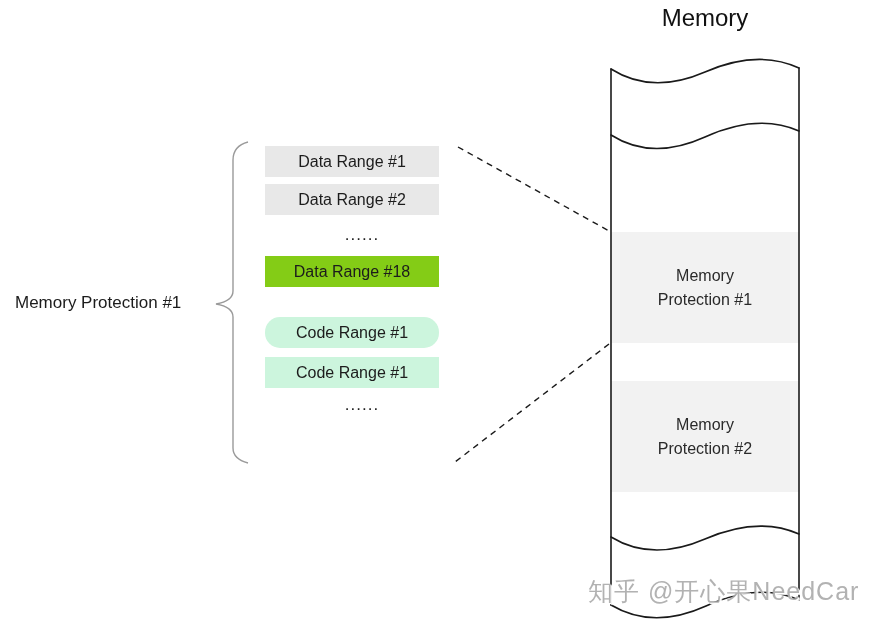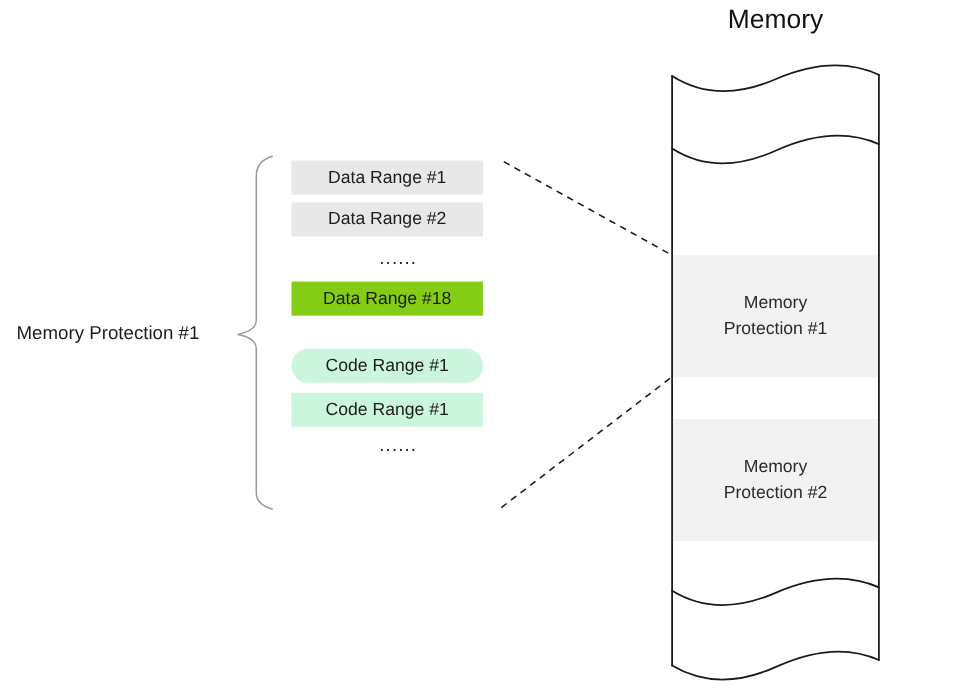--- a/index.html
+++ b/index.html
@@ -104,14 +104,15 @@
     <g fill="none" stroke="#1a1a1a" stroke-width="1.6" stroke-linecap="round">
       <path d="M611,69 L611,605"></path>
       <path d="M799,68 L799,600"></path>
       <path d="M611,69 Q652,95 705,72 T799,68"></path>
       <path d="M611,135 Q652,161 705,137 T799,131"></path>
       <path d="M611,537 Q652,562 705,539 T799,534"></path>
       <path d="M611,605 Q653,630 706,606 T799,600"></path>
     </g>
   </svg>
 
+  <div id="watermark" class="abs">知乎 @开心果NeedCar</div>
 
 </div>
 
 </body></html>

